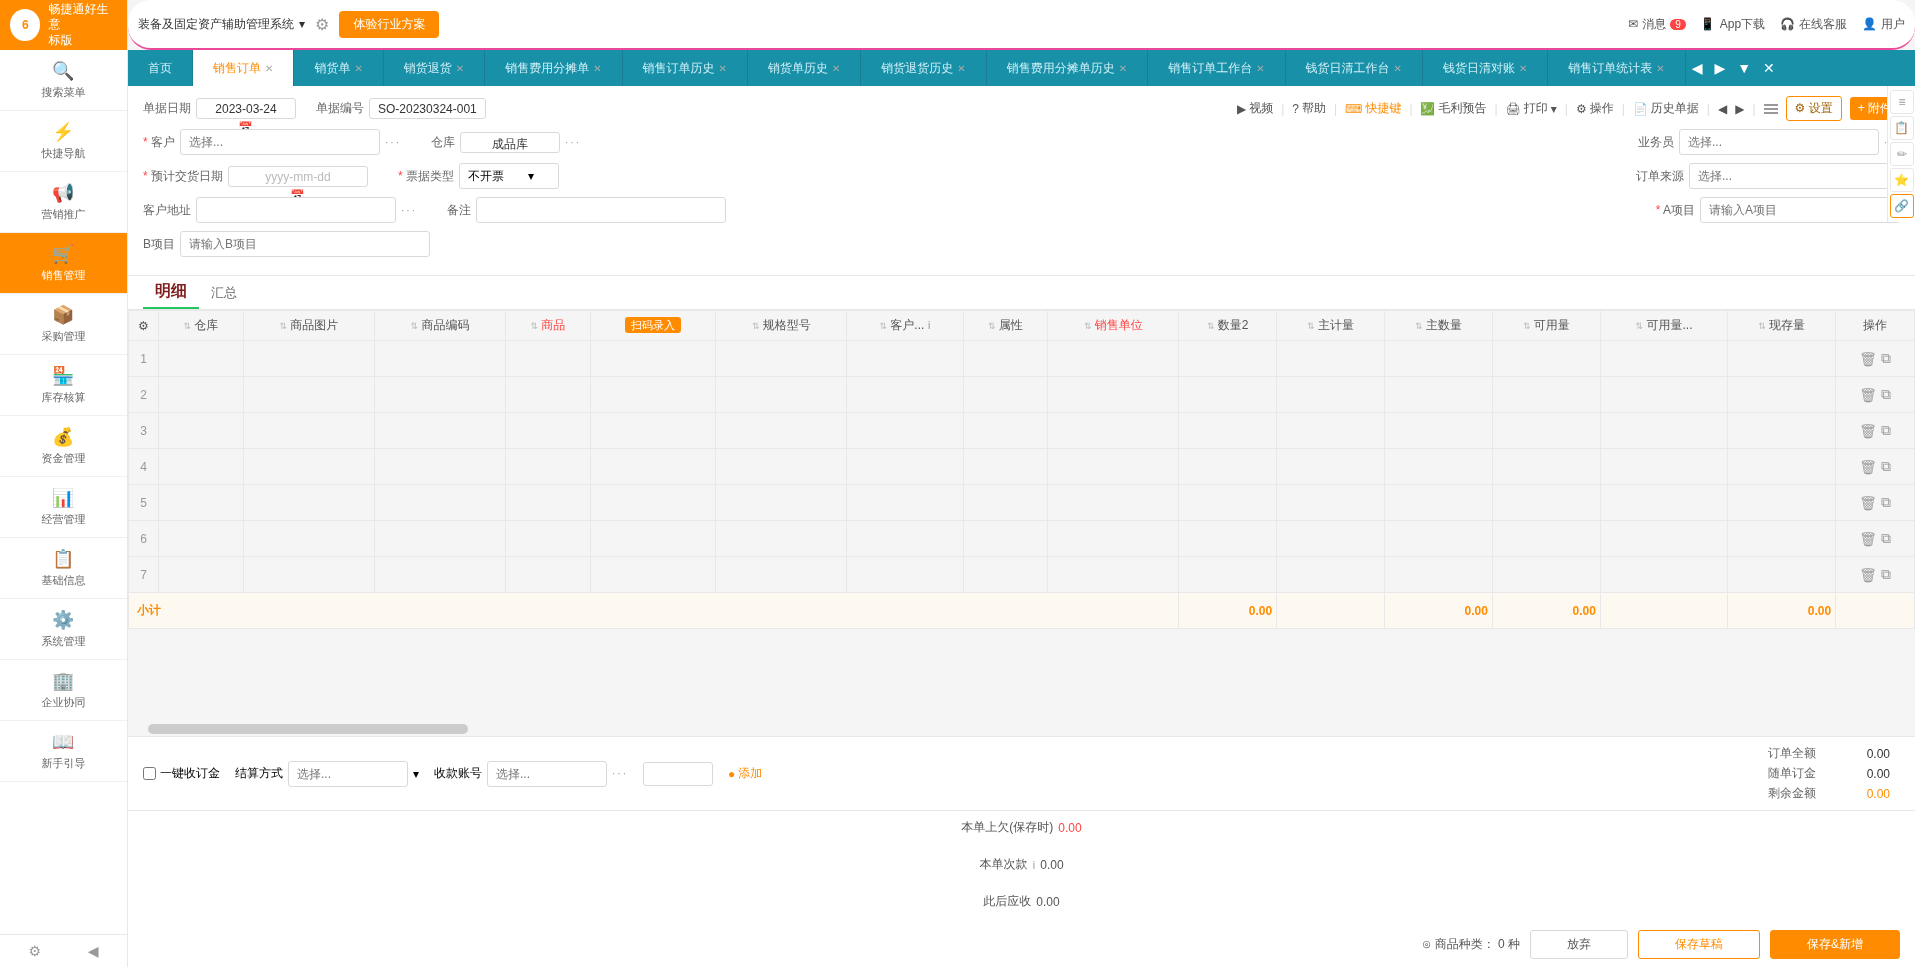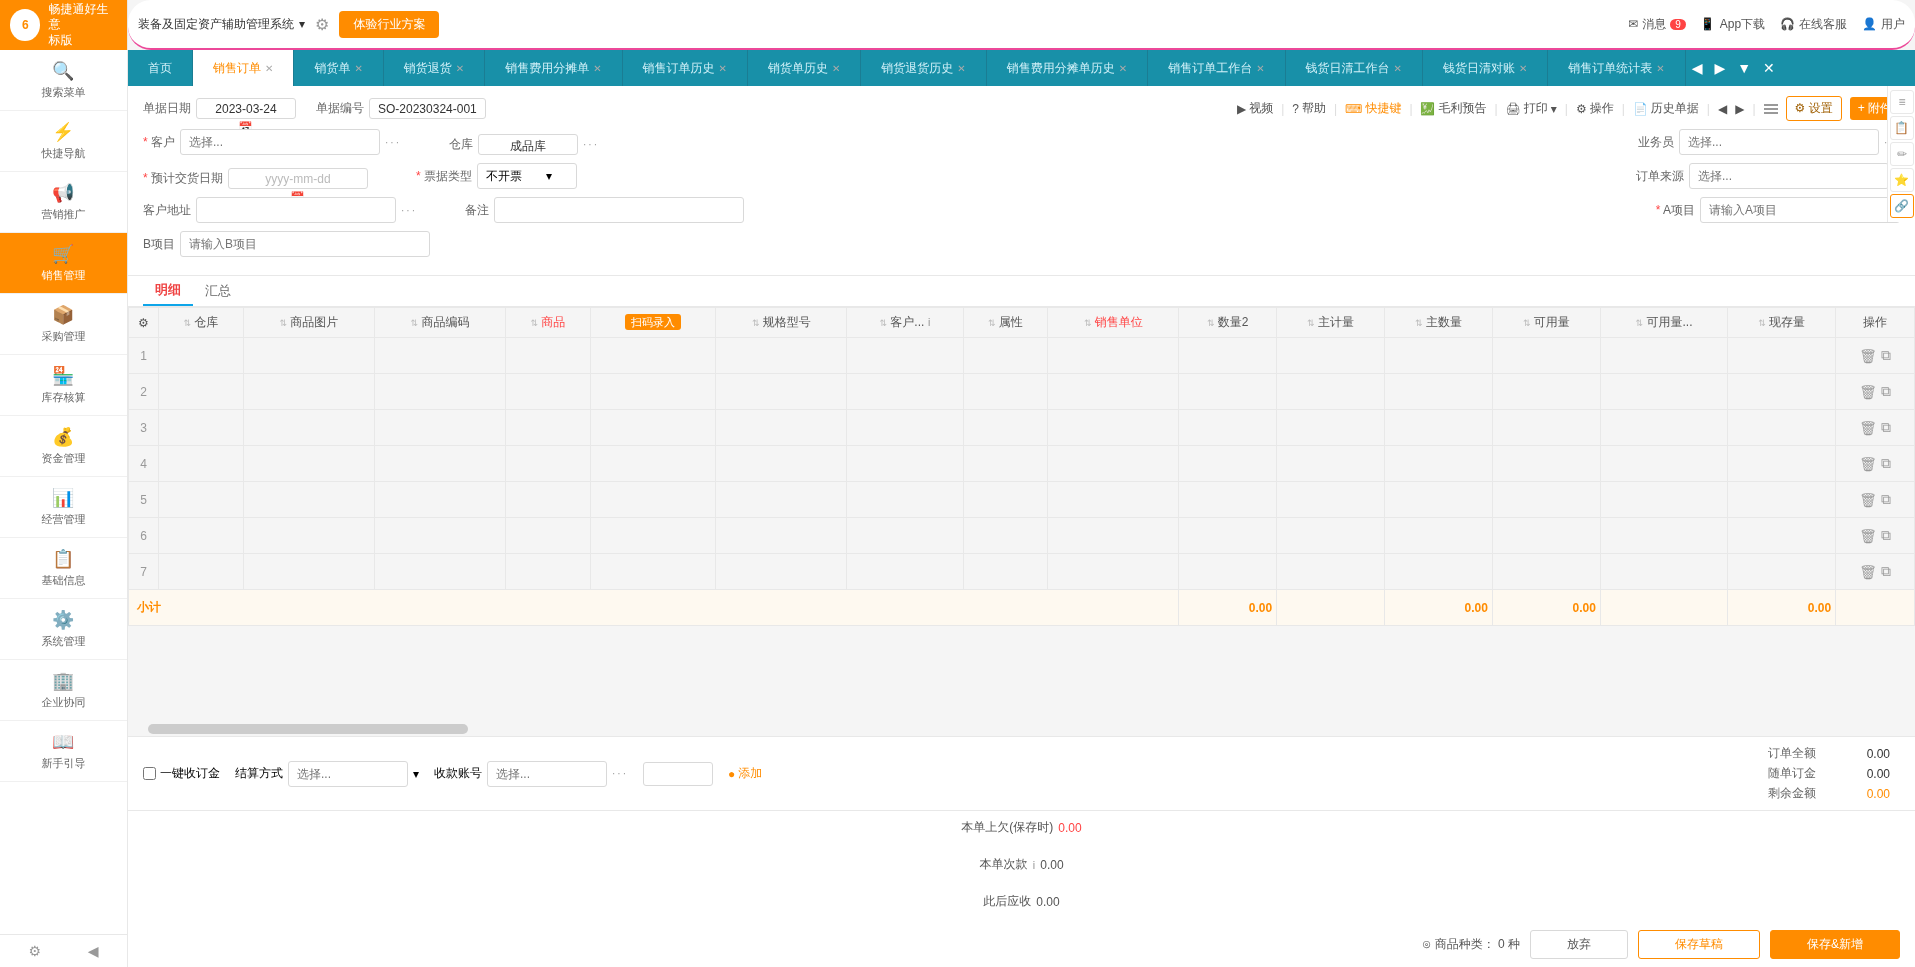--- a/index.html
+++ b/index.html
@@ -71,38 +71,38 @@
       background: #fff; padding: 10px 15px; border-bottom: 1px solid #e8e8e8;
     }
     .form-field { display: flex; align-items: center; gap: 5px; }
     .form-label { color: #666; white-space: nowrap; }
     .form-label.required::before { content: '* '; color: #f44; }
     .form-input {
       border: 1px solid #d9d9d9; border-radius: 3px; padding: 3px 8px;
       height: 26px; color: #333; background: #fff; min-width: 120px;
     }
     .form-input.placeholder { color: #bbb; }
-    .form-row { display: flex; align-items: flex-end; gap: 48px; margin-bottom: 8px; flex-wrap: wrap; }
+    .form-row { display: flex; align-items: center; gap: 30px; margin-bottom: 8px; flex-wrap: wrap; }
     .form-header-actions {
       margin-left: auto; display: flex; align-items: center; gap: 8px;
     }
     .header-btn { color: #555; cursor: pointer; font-size: 12px; display: flex; align-items: center; gap: 3px; }
     .header-btn.orange { color: #ff8c00; }
     .settings-btn {
       background: #fff; border: 1px solid #ff8c00; color: #a16207;
       padding: 3px 8px; border-radius: 3px; cursor: pointer;
     }
     .add-btn {
       background: #ff8c00; color: #fff; border: none;
       padding: 3px 8px; border-radius: 3px; cursor: pointer;
     }
     .divider-v { color: #ddd; }
     .tab-detail { 
-      padding: 5px 12px; border-bottom: 2px solid #0ea5e9; color: #ef4444; 
-      cursor: pointer; font-size: 13px; font-weight: bold;
+      padding: 5px 12px; border-bottom: 2px solid #22c55e; color: #7f1d1d; 
+      cursor: pointer; font-size: 16px; font-weight: bold;
     }
     .tab-summary { 
       padding: 5px 12px; color: #666; cursor: pointer; font-size: 13px;
     }
 
     
     .table-container { flex: 1; overflow: auto; position: relative; }
     .data-table { width: 100%; border-collapse: collapse; }
     .data-table th {
       background: #f5f5f5; border: 1px solid #e8e8e8; padding: 6px 4px;

